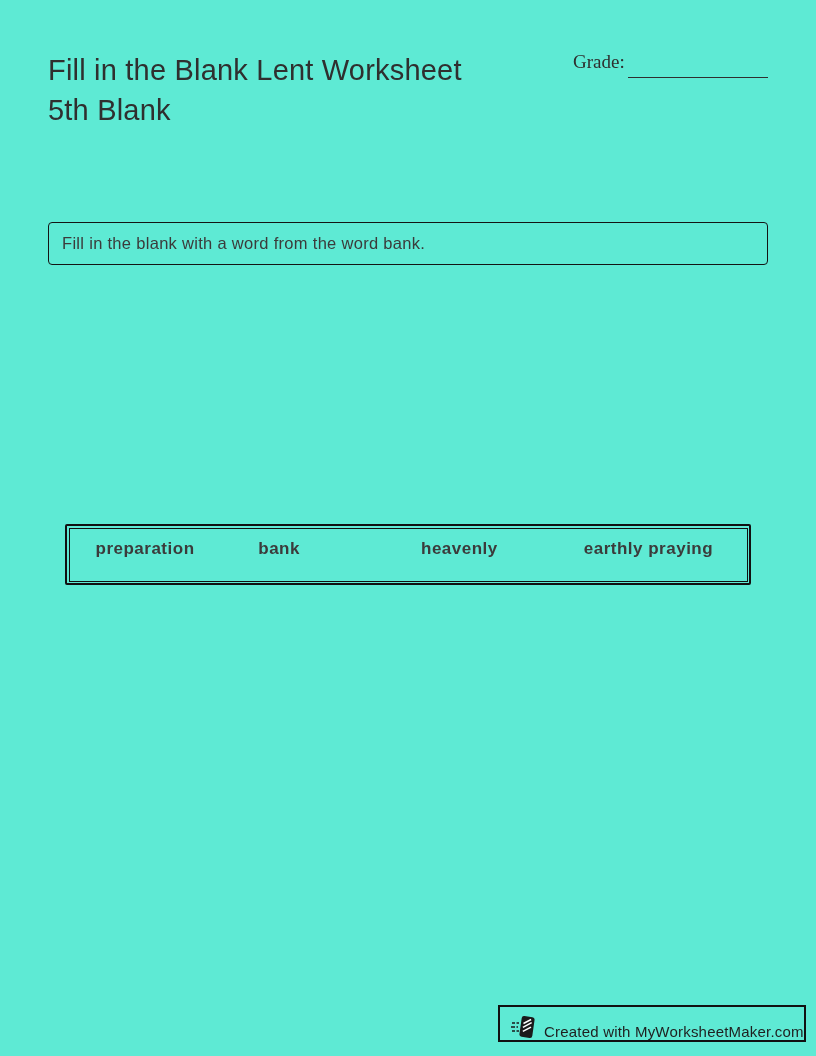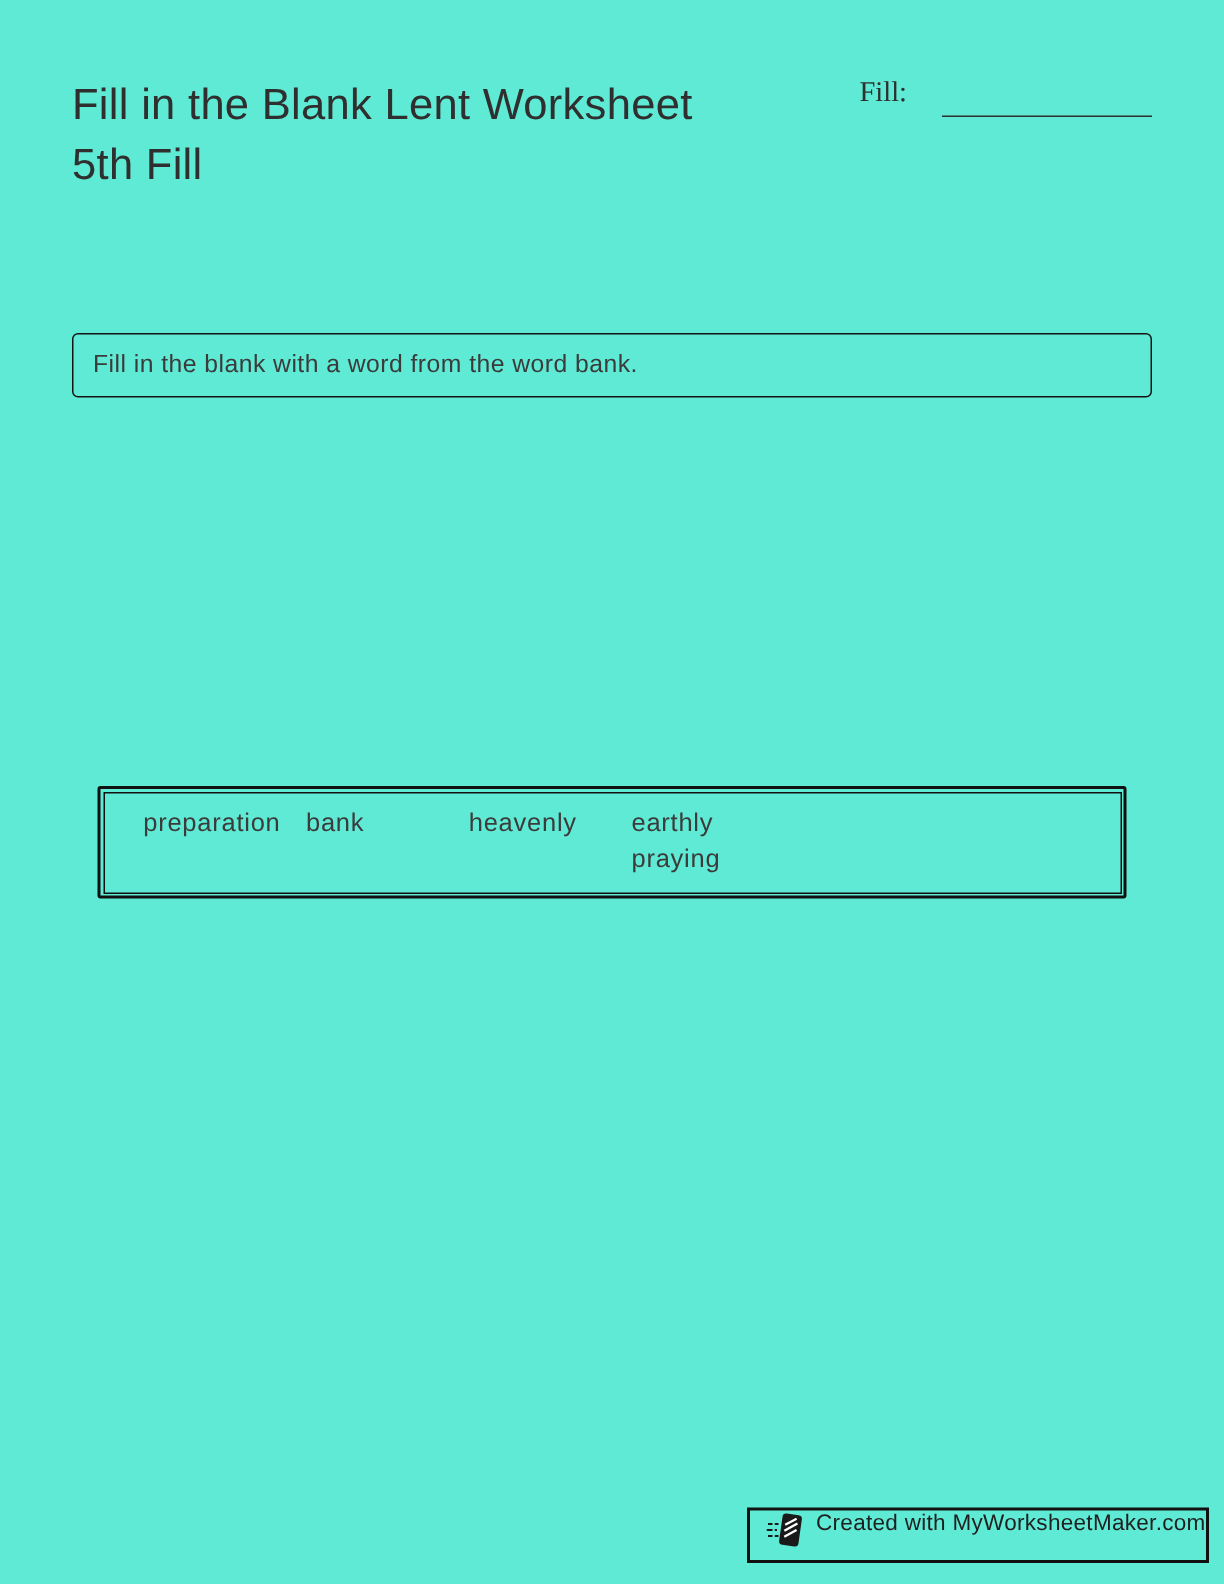--- a/index.html
+++ b/index.html
@@ -76,42 +76,43 @@
     width: 686px;
     box-sizing: border-box;
     border: 2.5px solid #111111;
     border-radius: 2px;
   }
   .wordbank-inner {
     border: 1px solid #111111;
     margin: 1.5px;
     padding: 8px 0 10px 26px;
     display: grid;
-    grid-template-columns: repeat(6, 1fr);
+    grid-template-columns: repeat(4, 1fr);
     row-gap: 10px;
+    font-weight: bold;
   }
   .wordbank-cell {
     font-size: 17px;
     line-height: 24px;
     letter-spacing: 0.5px;
     color: #3b3b3b;
     padding-right: 10px;
   }
 
   
   .footer-box {
     position: absolute;
     left: 498px;
     top: 1005px;
     width: 308px;
     height: 37px;
     box-sizing: border-box;
     border: 2px solid #111111;
     display: flex;
-    align-items: flex-start;
+    align-items: flex-end;
     padding-left: 11px;
   }
   .footer-icon {
     width: 26px;
     height: 26px;
     flex: 0 0 auto;
     margin-right: 7px;
   }
   .footer-text {
     font-size: 15px;
@@ -120,24 +121,24 @@
     white-space: nowrap;
   }
 </style>
 </head>
 <body>
 
 <div class="page">
 
   <div class="title">
     <div>Fill in the Blank Lent Worksheet</div>
-    <div>5th Fill</div>
+    <div>5th Blank</div>
   </div>
 
-  <div class="name-label">Fill:</div>
+  <div class="name-label">Grade:</div>
   <div class="name-line"></div>
 
   <div class="instruction-box">
     <span class="instruction-text">Fill in the blank with a word from the word bank.</span>
   </div>
 
   <div class="wordbank-outer">
     <div class="wordbank-inner">
       <div class="wordbank-cell">preparation</div>
       <div class="wordbank-cell">bank</div>

